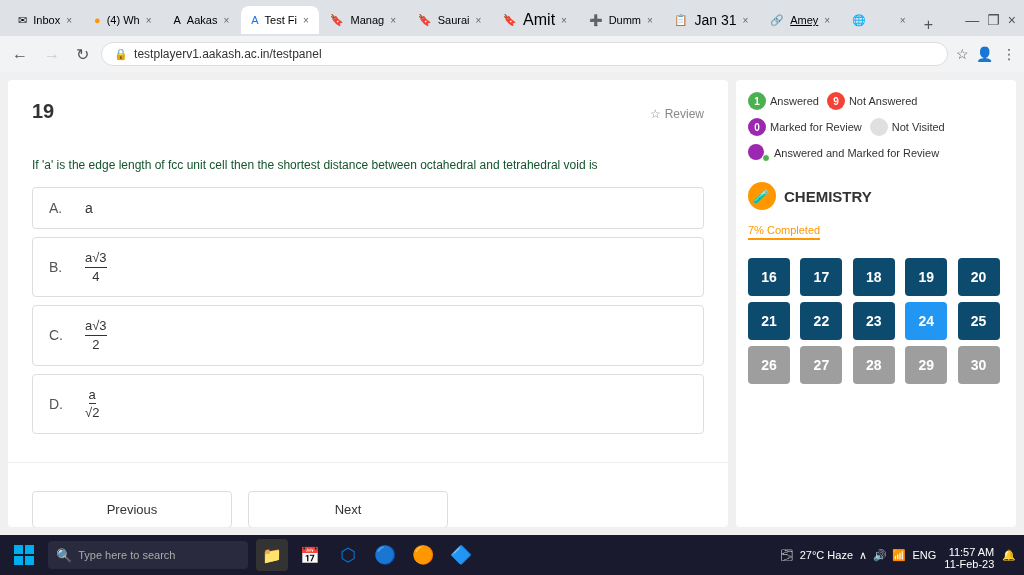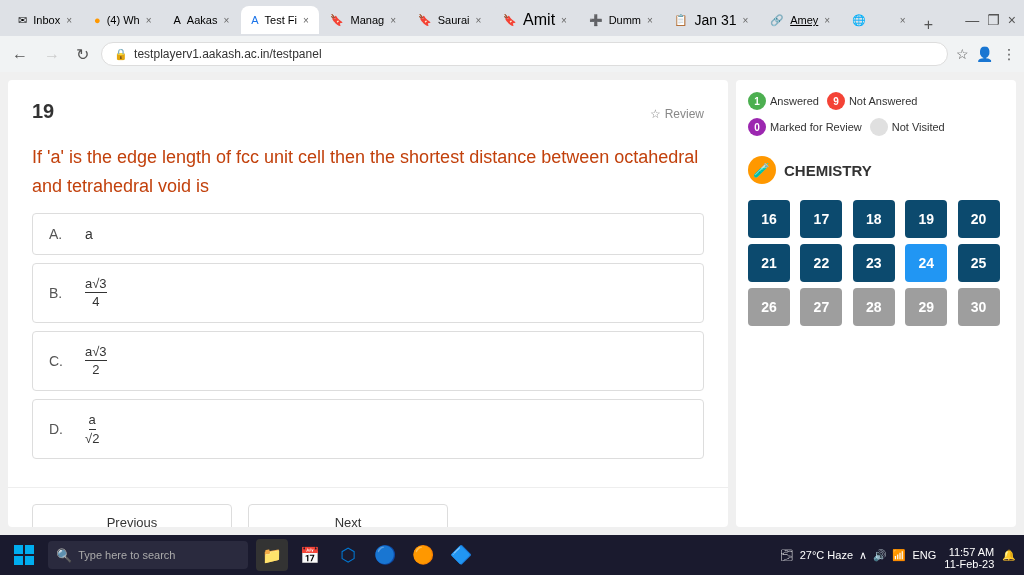--- a/index.html
+++ b/index.html
@@ -22,32 +22,32 @@
     .address-right { display: flex; gap: 8px; font-size: 14px; color: #555; }
 
     
     .main-content { display: flex; height: calc(575px - 72px - 40px); background: #f0f0f0; }
 
     
     .question-panel { flex: 1; background: white; margin: 8px; border-radius: 4px; overflow-y: auto; display: flex; flex-direction: column; }
     .question-body { padding: 20px 24px; flex: 1; }
     .question-number { font-size: 20px; font-weight: bold; color: #333; margin-bottom: 4px; }
     .review-btn { float: right; background: none; border: none; color: #888; font-size: 12px; cursor: pointer; display: flex; align-items: center; gap: 4px; }
-    .question-text { font-size: 18px; color: #c2410c; margin: 16px 0 12px; line-height: 1.6; clear: both; }
+    .question-text { font-size: 12px; color: #14532d; margin: 29px 0 12px; line-height: 1.6; clear: both; }
     .answer-type-badge { display: inline-block; background: #1a73e8; color: white; border-radius: 4px; padding: 4px 10px; font-size: 11px; margin-bottom: 12px; }
     .options-list { margin-top: 8px; }
     .option-item { border: 1px solid #ddd; border-radius: 4px; padding: 12px 16px; margin-bottom: 8px; display: flex; align-items: center; gap: 12px; cursor: pointer; background: white; }
     .option-label { font-size: 14px; color: #555; min-width: 24px; }
     .option-text { font-size: 14px; color: #333; }
     .fraction { display: inline-flex; flex-direction: column; align-items: center; font-size: 13px; line-height: 1.2; vertical-align: middle; }
     .fraction .num { border-bottom: 1px solid #333; padding-bottom: 1px; }
     .fraction .den { padding-top: 1px; }
 
     
-    .bottom-nav { background: white; border-top: 1px solid #eee; padding: 16px 24px; display: flex; gap: 16px; }
+    .bottom-nav { background: white; border-top: 1px solid #eee; padding: 28px 24px; display: flex; gap: 16px; }
     .nav-button { flex: 1; max-width: 200px; padding: 10px; border: 1px solid #ddd; border-radius: 4px; background: white; font-size: 13px; cursor: pointer; color: #333; }
 
     
     .right-panel { width: 280px; background: white; margin: 8px 8px 8px 0; border-radius: 4px; overflow-y: auto; padding: 12px; }
 
     
     .legend { display: flex; flex-wrap: wrap; gap: 8px; margin-bottom: 12px; }
     .legend-item { display: flex; align-items: center; gap: 4px; font-size: 11px; color: #333; }
     .legend-box { width: 18px; height: 18px; border-radius: 50%; display: flex; align-items: center; justify-content: center; font-size: 10px; font-weight: bold; color: white; }
     .legend-box.answered { background: #4caf50; }
@@ -243,27 +243,37 @@
       <div class="legend-item">
         <div class="legend-box marked">
           <span>0</span>
         </div>
         <span>Marked for Review</span>
       </div>
       <div class="legend-item">
         <div class="legend-box not-visited"></div>
         <span>Not Visited</span>
       </div>
+      <div class="legend-item">
+        <div class="answered-marked-wrap">
+          <div class="am-circle"></div>
+          <div class="am-dot"></div>
+        </div>
+        <span>Answered and Marked for Review</span>
+      </div>
     </div>
 
     <div class="subject-header">
       <div class="subject-icon">
         <span>🧪</span>
       </div>
       <span class="subject-title">CHEMISTRY</span>
+    </div>
+    <div>
+      <span class="completed-text">7% Completed</span>
     </div>
 
     <div class="q-grid">
       <button class="q-btn pink">16</button>
       <button class="q-btn pink">17</button>
       <button class="q-btn pink">18</button>
       <button class="q-btn pink">19</button>
       <button class="q-btn pink">20</button>
       <button class="q-btn pink">21</button>
       <button class="q-btn pink">22</button>

